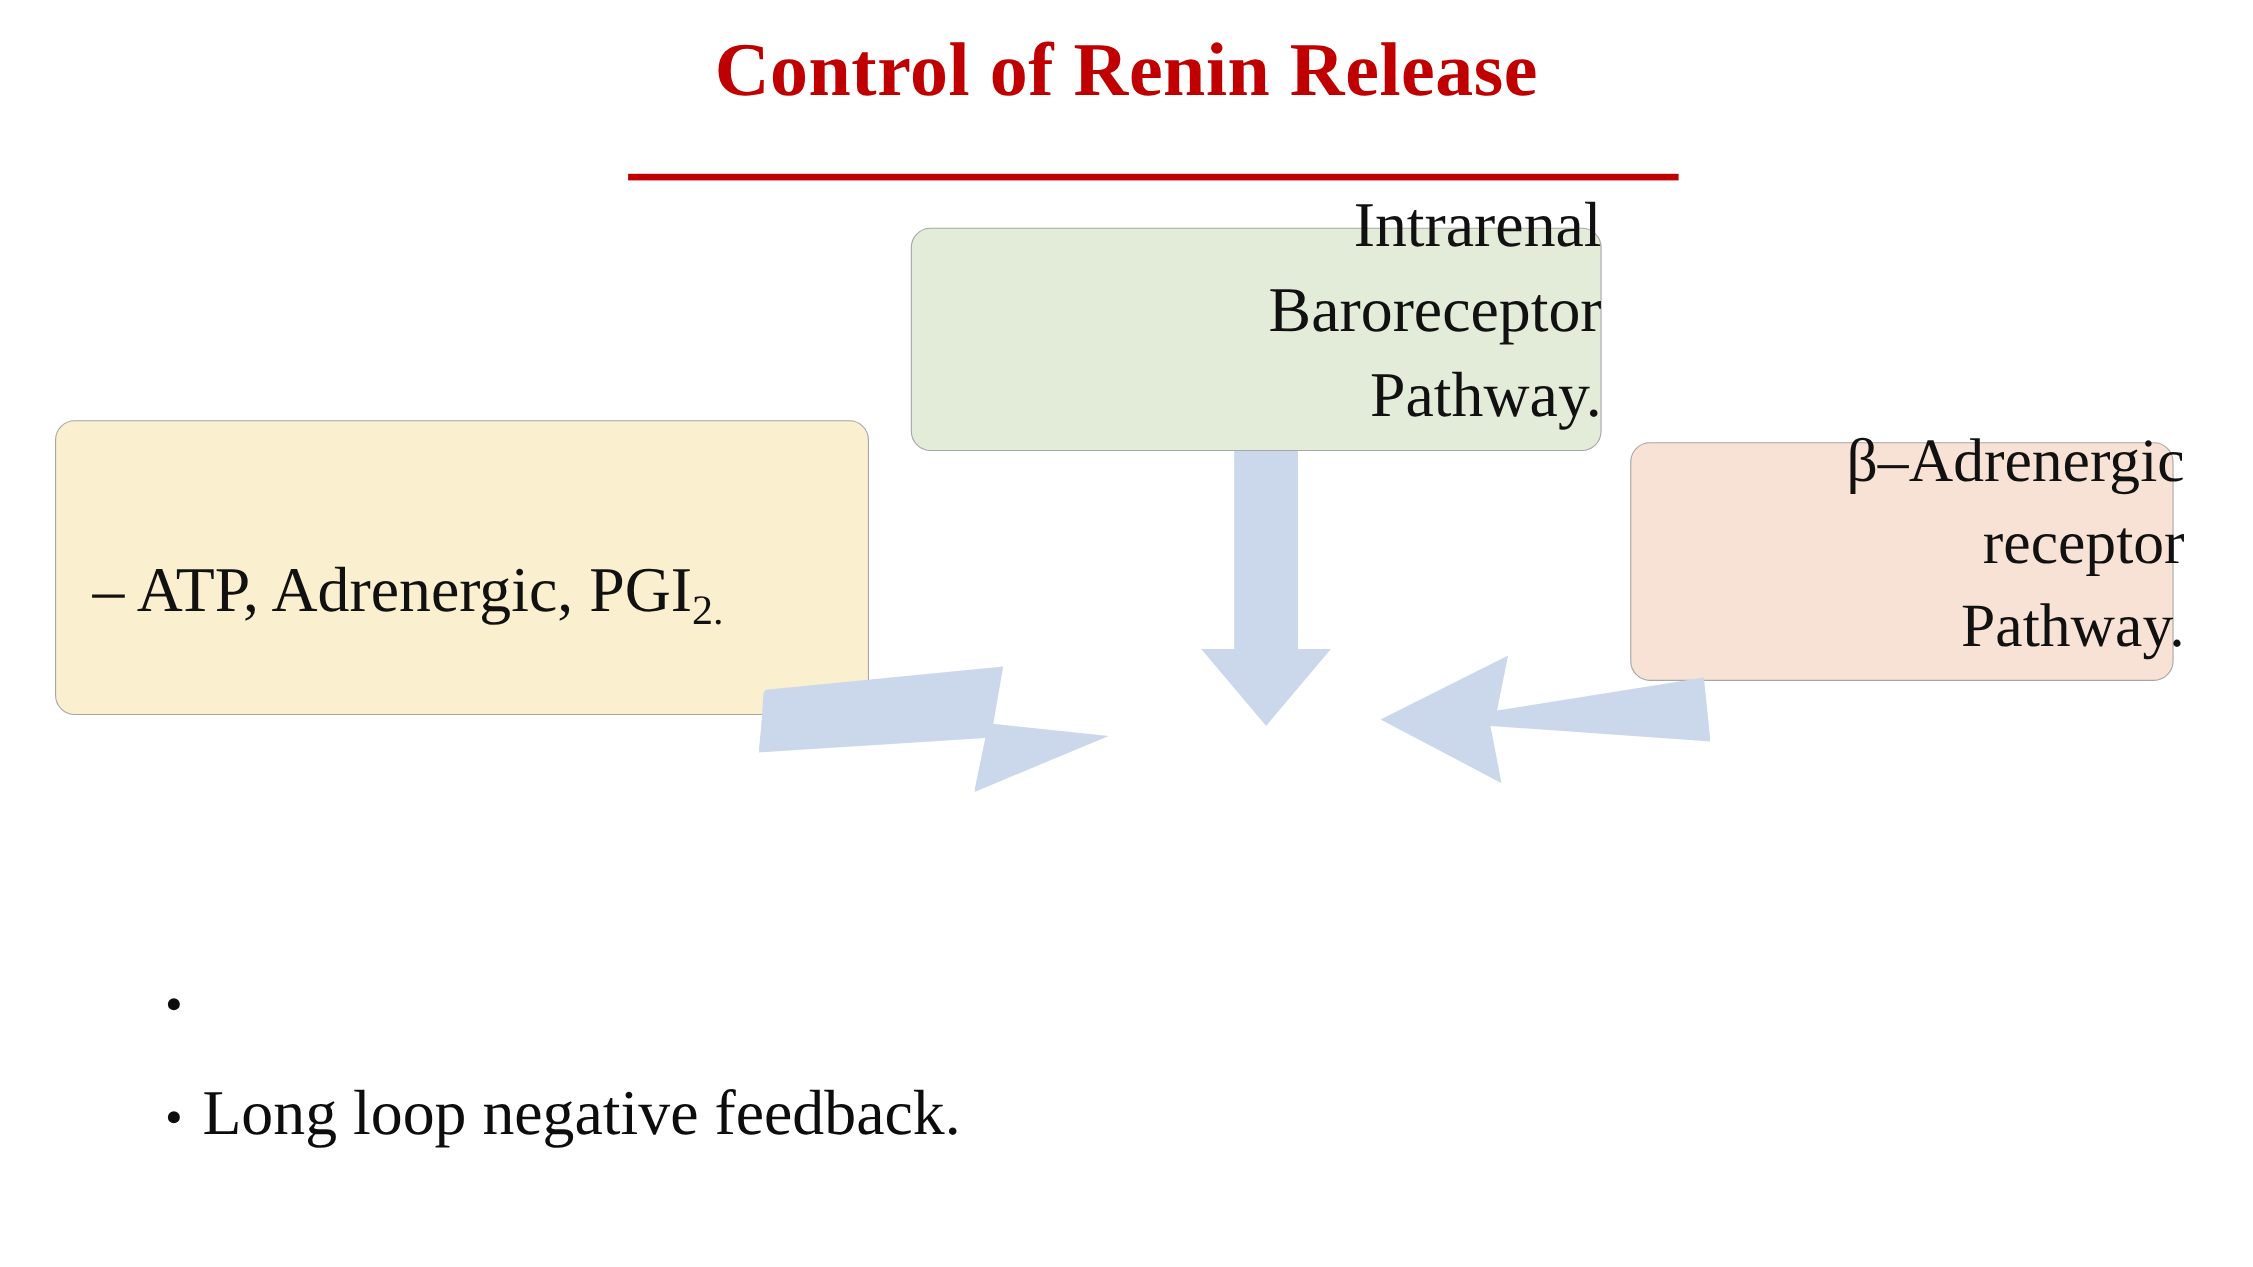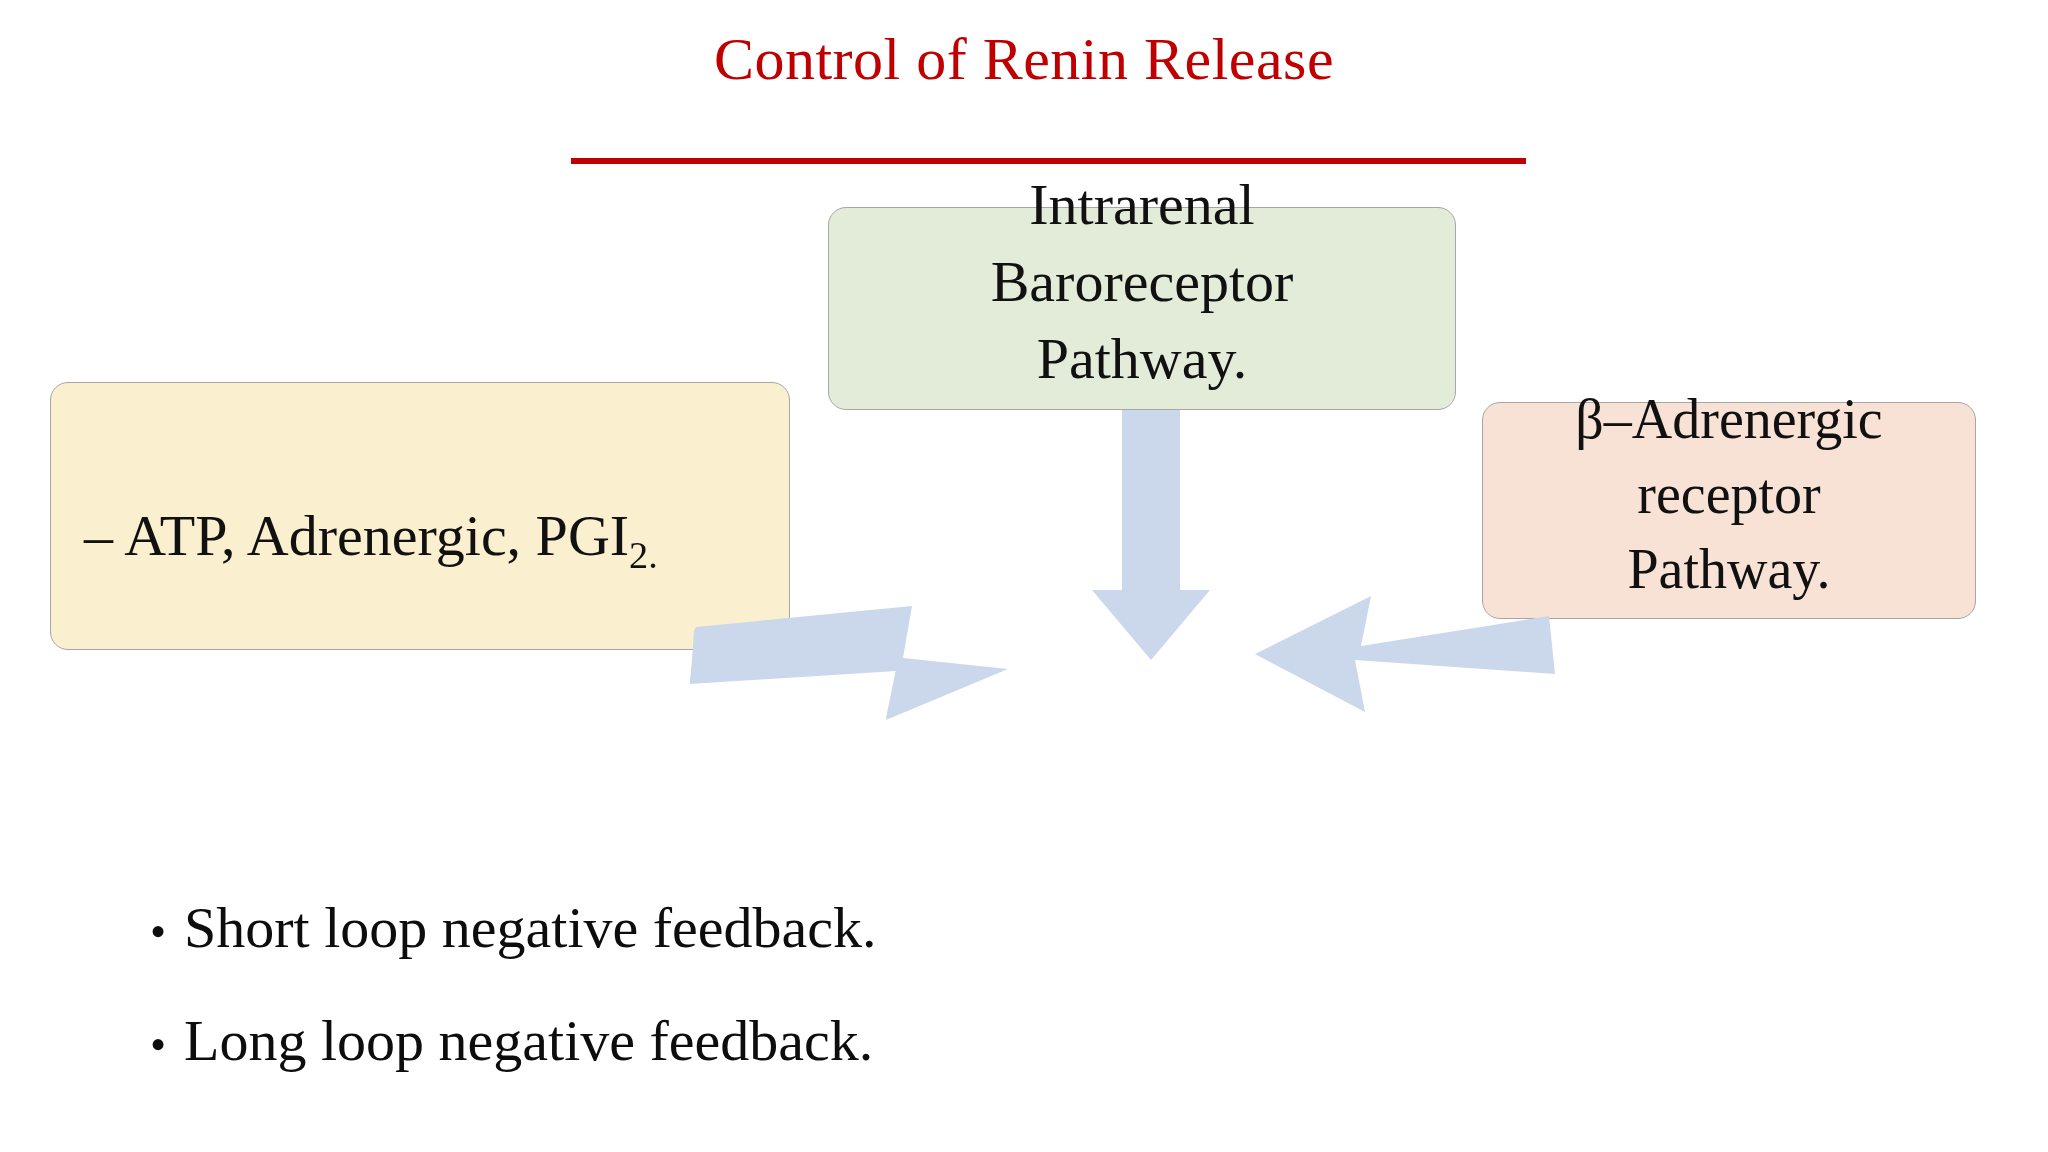--- a/index.html
+++ b/index.html
@@ -20,23 +20,23 @@
   #title-block {
     position: absolute;
     left: 0;
     top: 28px;
     width: 2048px;
     text-align: center;
   }
   #page-title {
     display: inline-block;
     color: #C00000;
-    font-size: 60px;
+    font-size: 69px;
     line-height: 1.04;
-    font-weight: 400;
+    font-weight: 700;
     letter-spacing: 0.5px;
     white-space: nowrap;
   }
   #title-underline {
     position: absolute;
     left: 571px;
     top: 158px;
     width: 955px;
     height: 6px;
     background: #C00000;
@@ -44,21 +44,21 @@
 
   
   .pathway-box {
     position: absolute;
     border-radius: 18px;
     border: 1px solid #A6A6A6;
     box-sizing: border-box;
   }
   .box-text {
     position: absolute;
-    text-align: center;
+    text-align: right;
     color: #111111;
     font-size: 56px;
     line-height: 1.32;
     white-space: nowrap;
   }
 
   
   #box-baroreceptor {
     left: 828px;
     top: 207px;
@@ -209,21 +209,20 @@
 
   <div class="pathway-box" id="box-adrenergic"></div>
   <div class="box-text" id="adrenergic-text" style="white-space: pre-line;">β–Adrenergic
 receptor
 Pathway.</div>
 
 
   <div id="bullet-list">
     <div class="bullet-row">
       <span class="bullet-dot">•</span>
-      <span>Short loop negative feedback.</span>
     </div>
     <div class="bullet-row">
       <span class="bullet-dot">•</span>
       <span>Long loop negative feedback.</span>
     </div>
   </div>
 
 </div>
 
 </body></html>

